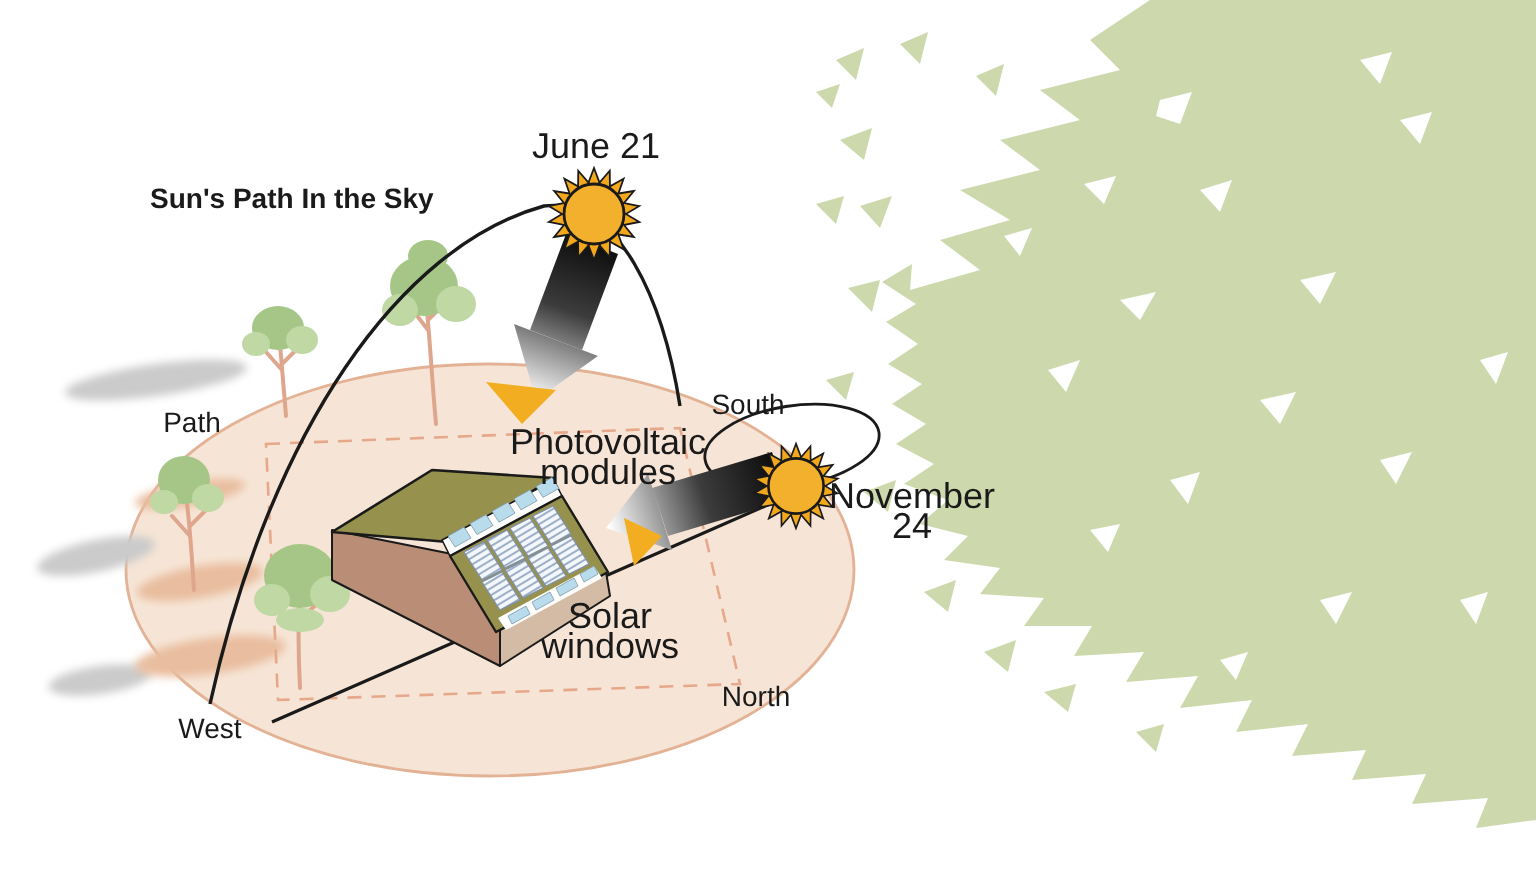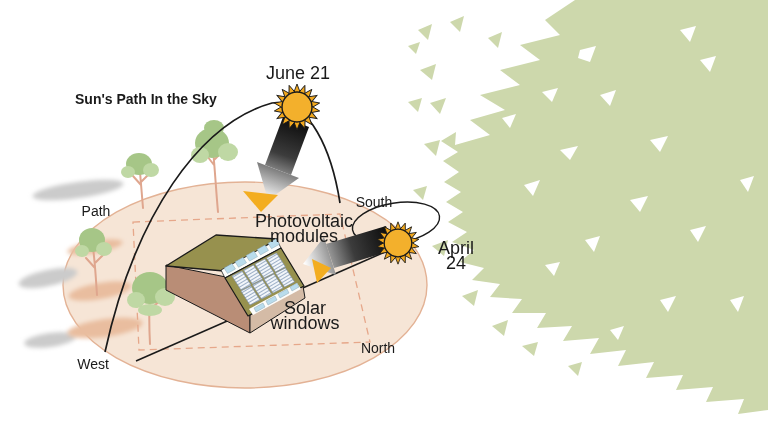--- a/index.html
+++ b/index.html
@@ -200,28 +200,28 @@
 </svg>
 
 <div class="title">
   <span>Sun's Path</span>
   <span>In the Sky</span>
 </div>
 
 <div class="lbl center" style="left:298px;top:66px">June 21</div>
 
 <div class="lbl center" style="left:456px;top:241px">
-  <span>April</span>
+  <span>November</span>
   <span>24</span>
 </div>
 
 <div class="lbl center compass" style="left:96px;top:204px">Path</div>
 <div class="lbl center compass" style="left:374px;top:195px">South</div>
 <div class="lbl center compass" style="left:378px;top:341px">North</div>
-<div class="lbl center compass" style="left:93px;top:357px">West</div>
+<div class="lbl center compass" style="left:105px;top:357px">West</div>
 
 <div class="lbl center" style="left:305px;top:301px">
   <span>Solar</span>
   <span>windows</span>
 </div>
 
 <div class="lbl center" style="left:304px;top:214px">
   <span>Photovoltaic</span>
   <span>modules</span>
 </div>

